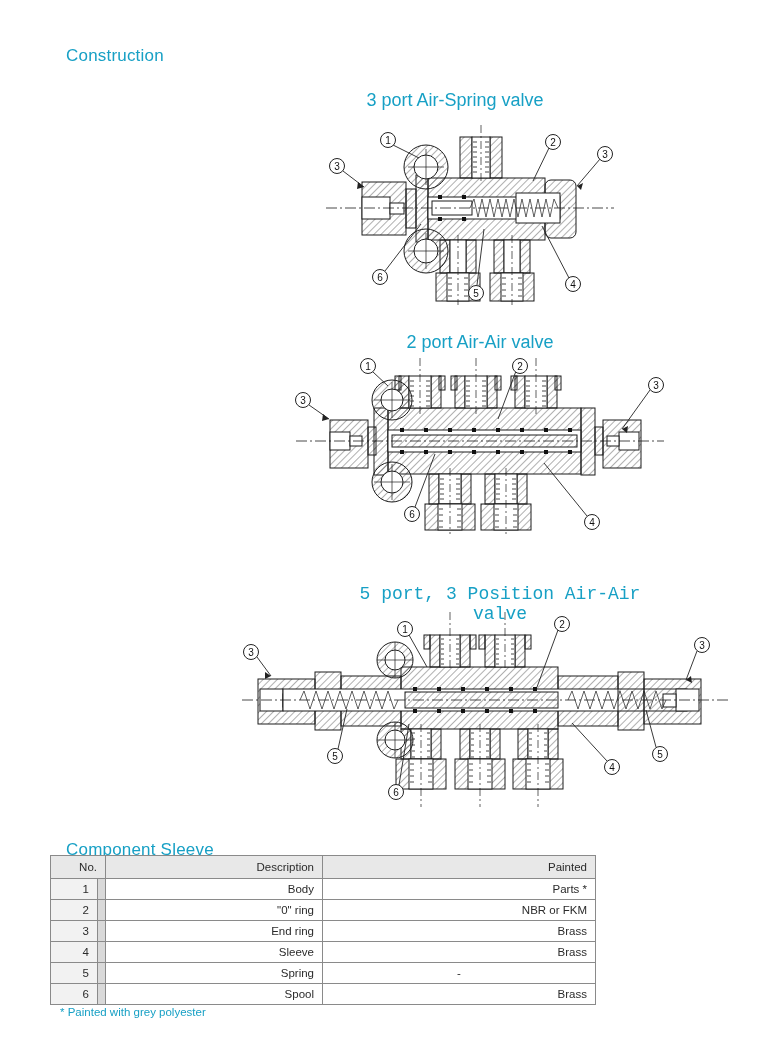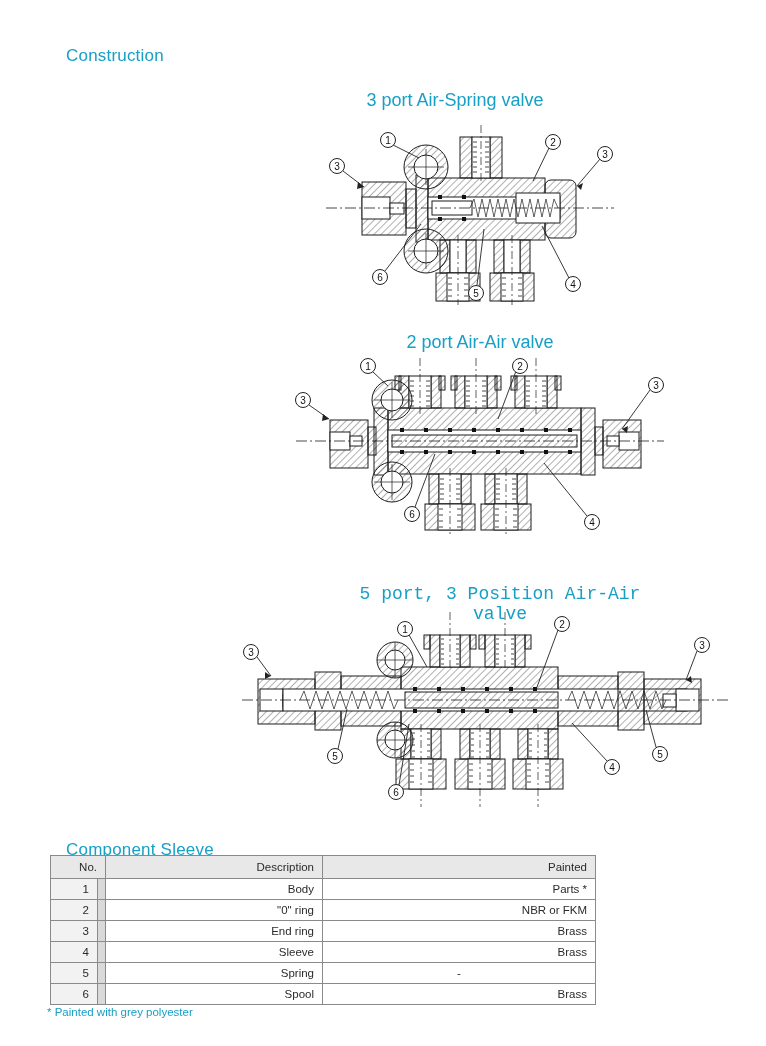--- a/index.html
+++ b/index.html
@@ -35,21 +35,21 @@
 
   
   #parts-table{position:absolute;left:50px;top:855px;width:545px;border-collapse:collapse;
                table-layout:fixed;font-size:11.5px;color:#2b2b2b;}
   #parts-table th,#parts-table td{border:1px solid #8a8a8a;padding:2px 8px;height:16px;
                font-weight:normal;text-align:right;overflow:hidden;white-space:nowrap;}
   #parts-table thead th{background:#e8e8e8;height:18px;}
   #parts-table td.no{background:#f2f2f2;}
   #parts-table td.strip{background:#d9d9d9;padding:0;}
   #parts-table td.center{text-align:center;}
-  #footnote{position:absolute;left:47px;top:1006px;font-size:11.5px;color:var(--accent);}
+  #footnote{position:absolute;left:60px;top:1006px;font-size:11.5px;color:var(--accent);}
 </style>
 </head>
 <body>
 
 <h1 class="sec-title" id="title-construction">Construction</h1>
 
 <div class="fig-title" id="fig-title-1">3 port Air-Spring valve</div>
 
 <svg id="svg1" class="diagram" width="300" height="182" viewBox="0 0 300 182">
   <defs>

